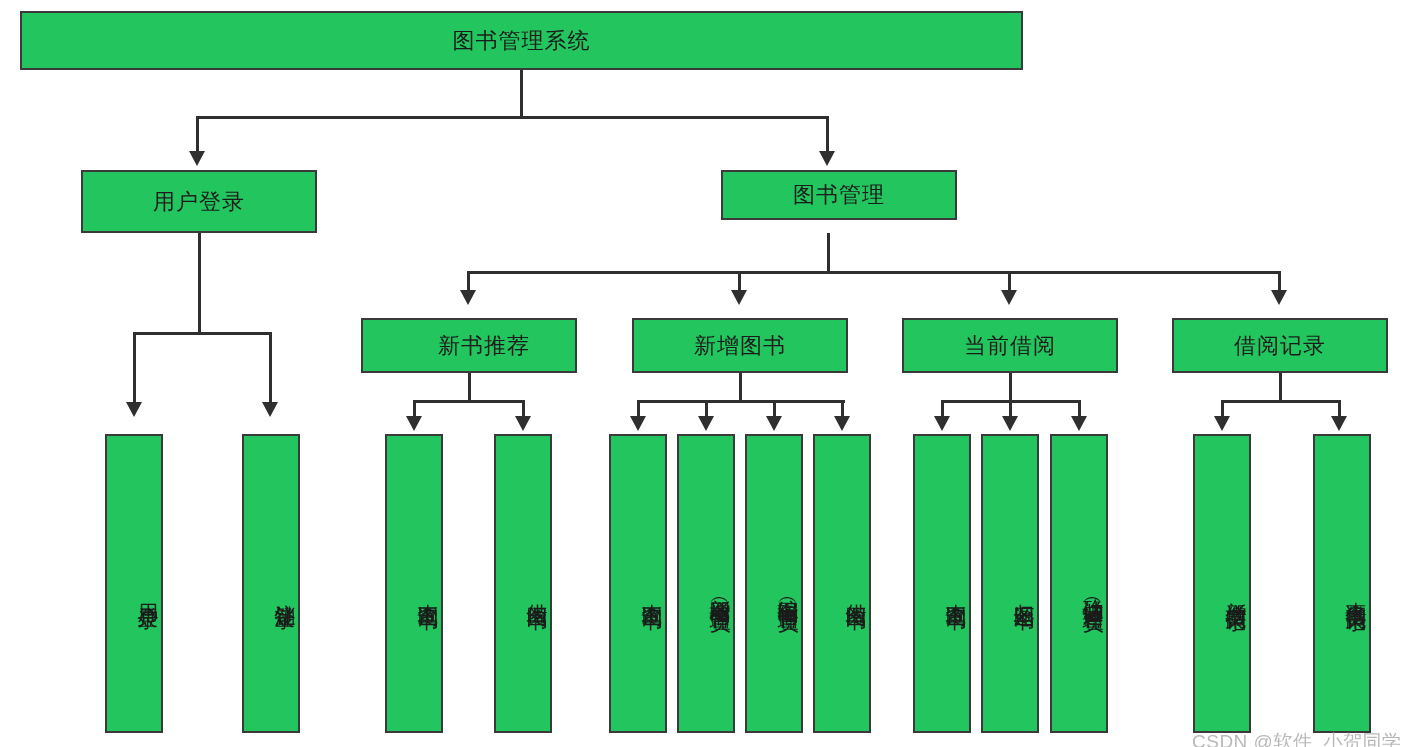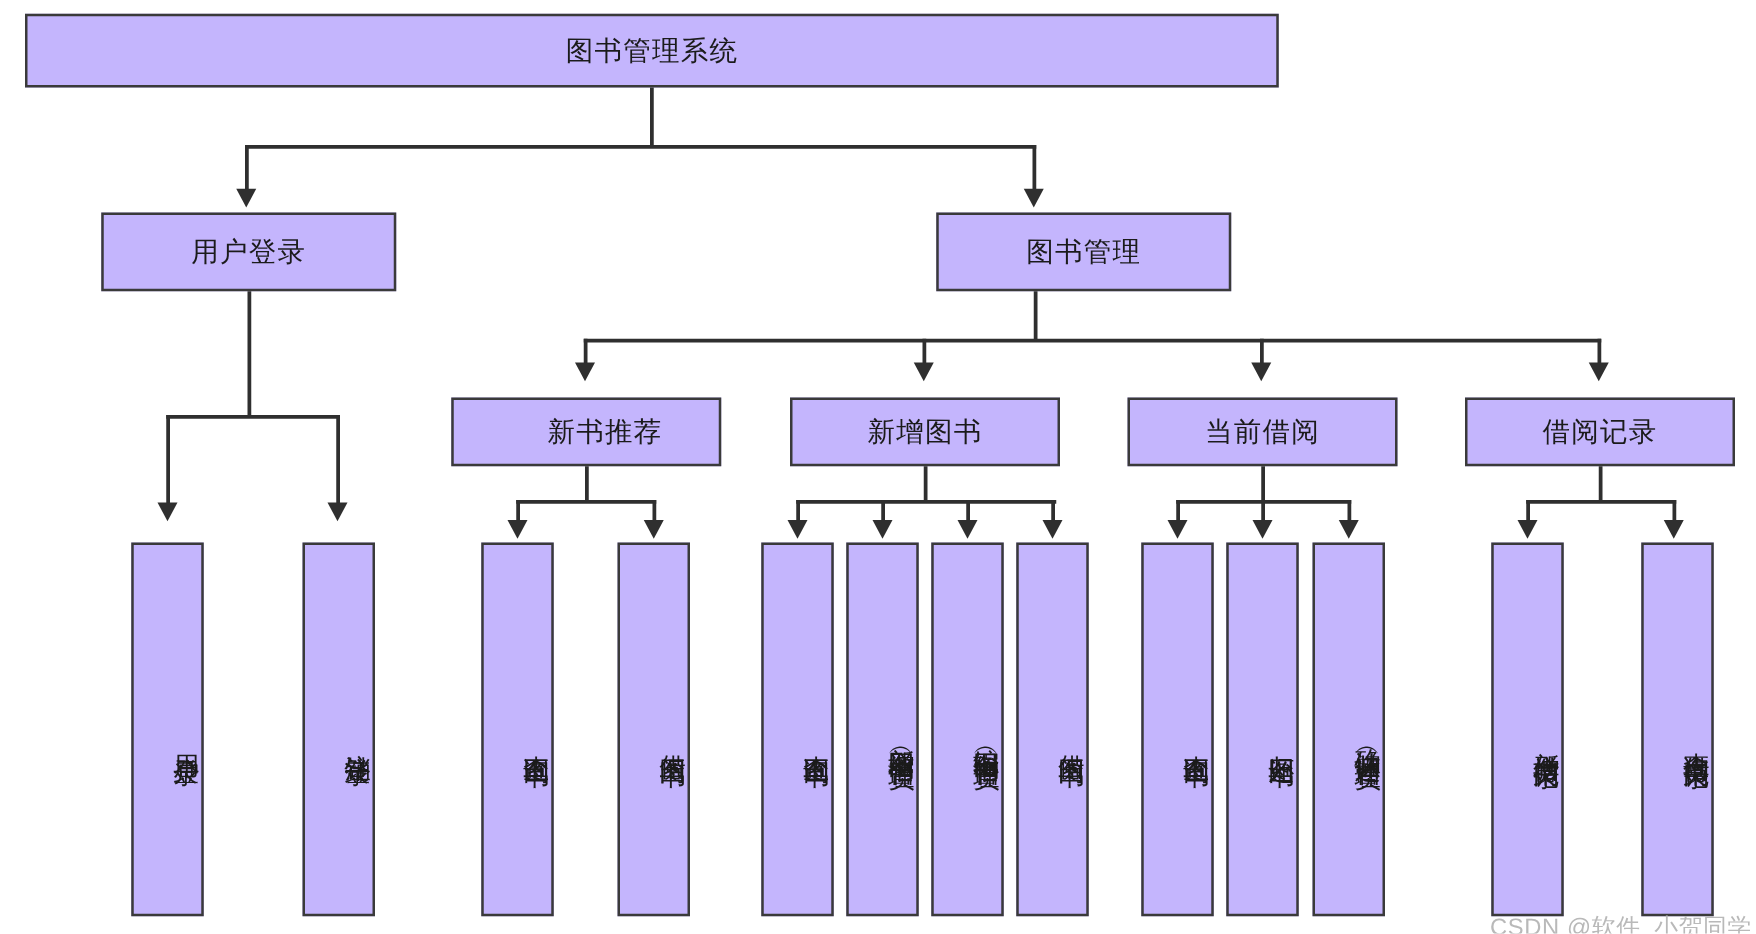--- a/index.html
+++ b/index.html
@@ -15,21 +15,21 @@
     width: 1405px;
     height: 747px;
     background: #ffffff;
     overflow: hidden;
   }
   
   .node {
     position: absolute;
     box-sizing: border-box;
     border: 2.5px solid #3a3a3a;
-    background: #c4b5fd;
+    background: #22c55e;
     color: #1b1b1b;
     display: flex;
     align-items: center;
     justify-content: center;
     text-align: left;
     line-height: 1.25;
   }
   .node.horiz {
     font-size: 22px;
     letter-spacing: 1px;
@@ -87,21 +87,21 @@
   <div class="ln v" style="left:196px; top:116px; width:3px; height:37px;"></div>
   <div class="arrow" style="left:189px; top:151px;"></div>
 
   <div class="ln v" style="left:826px; top:116px; width:3px; height:37px;"></div>
   <div class="arrow" style="left:819px; top:151px;"></div>
 
   <div class="node horiz" style="left:81px; top:170px; width:236px; height:63px;">
     <span class="label">用户登录</span>
   </div>
 
-  <div class="node horiz" style="left:749px; top:170px; width:236px; height:63px;">
+  <div class="node horiz" style="left:721px; top:170px; width:236px; height:50px;">
     <span class="label">图书管理</span>
   </div>
 
   <div class="ln v" style="left:198px; top:233px; width:3px; height:101px;"></div>
   <div class="ln h" style="left:133px; top:332px; width:138px; height:3px;"></div>
   <div class="ln v" style="left:133px; top:332px; width:3px; height:72px;"></div>
   <div class="arrow" style="left:126px; top:402px;"></div>
   <div class="ln v" style="left:269px; top:332px; width:3px; height:72px;"></div>
   <div class="arrow" style="left:262px; top:402px;"></div>
 

